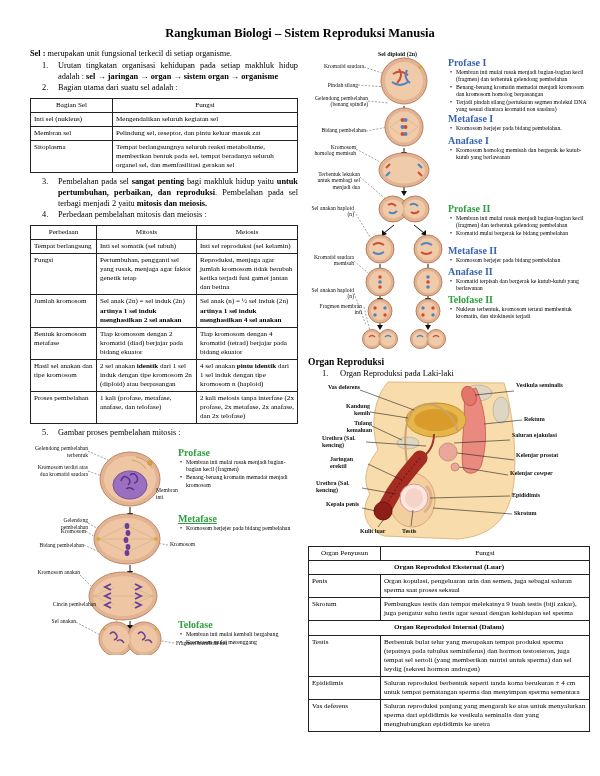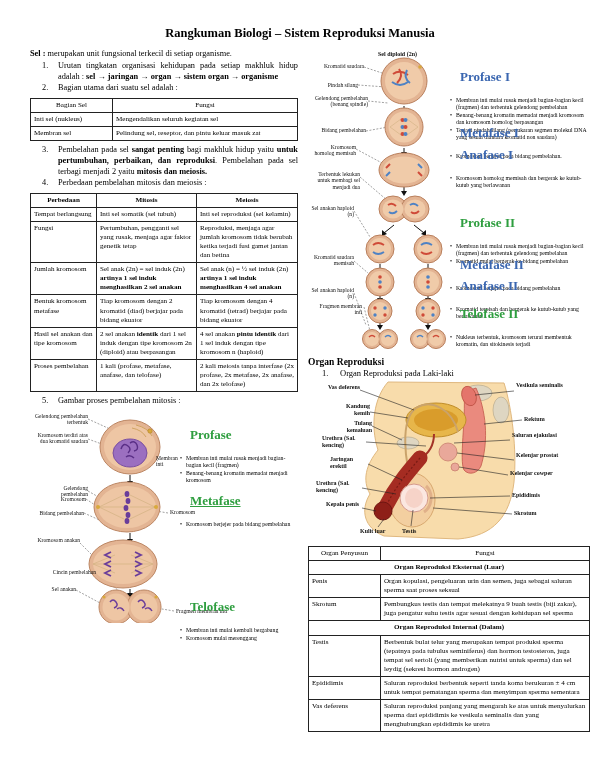--- a/index.html
+++ b/index.html
@@ -11,29 +11,29 @@
   .col-right { width:282px; flex:none; }
   .body-text { font-size:8.3px; line-height:1.32; text-align:justify; }
   .lead { margin:0 0 1px 0; }
   .num-item { display:flex; margin-left:12px; }
   .num { width:16px; flex:none; }
   .itm-text { flex:1; text-align:justify; }
   table { border-collapse:collapse; width:100%; margin:4px 0; table-layout:fixed; }
   td,th { border:1px solid #222; font-size:7.1px; padding:2px 3px; vertical-align:top;
           line-height:1.28; text-align:left; font-weight:normal; word-wrap:break-word; }
   th { text-align:center; }
-  .bold-th { font-weight:bold; }
+  .bold-th { font-weight:normal; }
   .sec-row td { font-weight:bold;text-align:center; }
   .fig { position:relative; }
   .fig svg { position:absolute; left:0; top:0; }
   .lab { position:absolute; font-size:5.6px; line-height:1.12; color:#111; }
   .lab.r { text-align:right; }
   .lab.b { font-weight:bold; font-size:6px; }
   .phase { position:absolute; }
-  .phase h4 { margin:12px; font-size:13px; font-weight:bold; }
+  .phase h4 { margin:0; font-size:10px; font-weight:bold; }
   .phase ul { margin:1px 0 0 2px; padding:0; font-size:5.8px; line-height:1.22; list-style:none; }
   .phase li { margin-bottom:1px; padding-left:6px; position:relative; }
   .phase li::before { content:"•"; position:absolute; left:0; }
   .fig-mitosis { height:214px; margin-top:2px; }
   .fig-meiosis { height:302px; margin-top:2px; }
   .fig-anatomy { height:162px; margin-top:2px; }
   .organ-h { font-size:9.5px; font-weight:bold; margin:4px 0 1px 0; }
   .organ-sub { display:flex; font-size:8.5px; margin-left:14px; }
   .organ-sub .num { width:18px; }
   .b-inline { font-weight:bold; }
@@ -68,20 +68,24 @@
           <th>Bagian Sel</th>
           <th>Fungsi</th>
         </tr>
         <tr>
           <td>Inti sel (nukleus)</td>
           <td>Mengendalikan seluruh kegiatan sel</td>
         </tr>
         <tr>
           <td>Membran sel</td>
           <td>Pelindung sel, reseptor, dan pintu keluar masuk zat</td>
+        </tr>
+        <tr>
+          <td>Sitoplasma</td>
+          <td>Tempat berlangsungnya seluruh reaksi metabolisme, memberikan bentuk pada sel, tempat beradanya seluruh organel sel, dan memfasilitasi gerakan sel</td>
         </tr>
       </tbody>
         </table>
 
       <div class="body-text num-item">
         <span class="num">3.</span>
         <span class="itm-text"><span>Pembelahan pada sel </span><span style="font-weight: bold;">sangat penting</span><span> bagi makhluk hidup yaitu </span><span style="font-weight: bold;">untuk pertumbuhan, perbaikan, dan reproduksi</span><span>. Pembelahan pada sel terbagi menjadi 2 yaitu </span><span style="font-weight: bold;">mitosis dan meiosis.</span></span>
       </div>
       <div class="body-text num-item">
         <span class="num">4.</span>

